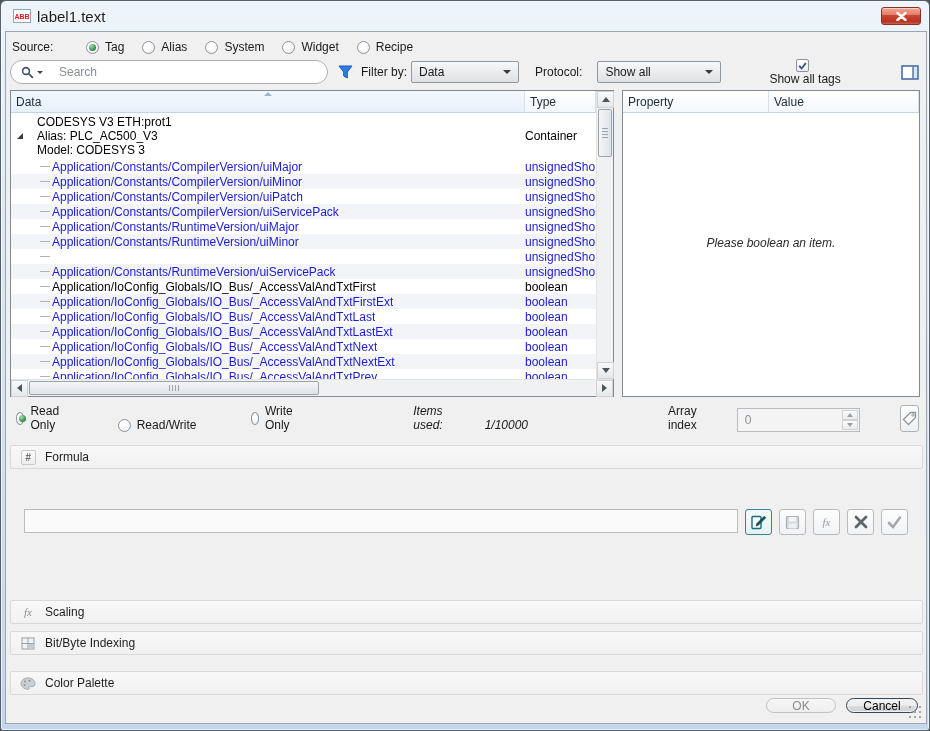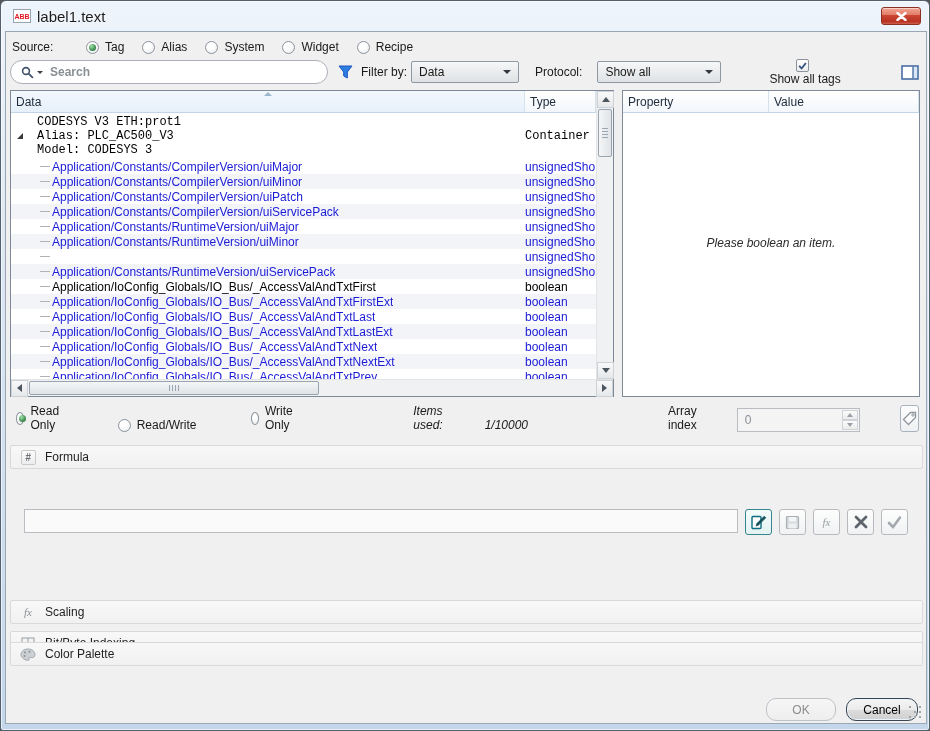--- a/index.html
+++ b/index.html
@@ -36,21 +36,21 @@
   .radio{ width:13px; height:13px; border-radius:50%; border:1px solid #8b939c;
     background:radial-gradient(circle at 35% 30%, #fff 30%, #e7eaec); margin-right:6px; position:relative; }
   .radio.selected::after{ content:""; position:absolute; left:2px; top:2px; width:7px; height:7px; border-radius:50%;
     background:radial-gradient(circle at 35% 30%, #9fe0a8, #2e7d42 75%); }
 
   
   .toolbar-row{ position:absolute; left:4px; top:27px; right:7px; height:26px; display:flex; align-items:center; }
   .search-box{ width:318px; height:24px; border:1px solid #aab0b6; border-radius:12px; background:#fff;
     display:flex; align-items:center; padding:0 10px; }
   .search-box .caret{ width:0;height:0;border:3px solid transparent;border-top-color:#39414a;margin:3px 0 0 3px; }
-  .search-box input{ border:none; outline:none; flex:1; font-size:12px; margin-left:7px; font-family:inherit; background:transparent;font-weight:bold; }
+  .search-box input{ border:none; outline:none; flex:1; font-size:12px; margin-left:16px; font-family:inherit; background:transparent; }
   .search-box input::placeholder{ color:#8a8f94; }
   .funnel{ margin-left:10px; margin-right:5px; }
   .combo{ height:22px; border:1px solid #8e99a4; border-radius:2px;
     background:linear-gradient(#f6f7f8,#ebedee 45%,#dfe2e5); display:flex; align-items:center; padding:0 7px; }
   .combo .arrow{ width:0;height:0;border:4px solid transparent;border-top-color:#343a40;margin:4px 0 0 auto; }
   .combo-filter{ width:108px; margin-left:4px; }
   .combo-protocol{ width:124px; margin-left:15px; }
   .lbl-filter{ margin-left:3px; }
   .lbl-protocol{ margin-left:16px; }
   .checkbox-group{ display:flex; align-items:center; margin-left:48px;flex-direction:column; }
@@ -68,21 +68,21 @@
   .col-h{ position:relative; display:flex; align-items:center; padding:0 5px;
     background:linear-gradient(#fff,#f3f7fb); border-bottom:1px solid #c2d4e6; border-right:1px solid #d5e2ee; }
   .col-data{ width:514px; background:linear-gradient(#f3f8fd,#e6f0fa); }
   .col-type{ flex:1; }
   .col-prop{ width:146px; }
   .col-val{ flex:1; }
   .sort-arrow{ position:absolute; left:50%; top:1px; margin-left:-4px; width:0; height:0;
     border:4px solid transparent; border-top:none; border-bottom:4px solid #9db7cf; }
 
   .tree-body{ position:absolute; left:0; top:22px; right:17px; bottom:17px; overflow:hidden; }
-  .tree-root{ position:relative; padding:2px 0 2px 26px; line-height:14px; font-size:12px; color:#000;font-family:Liberation Mono, monospace; }
+  .tree-root{ position:relative; padding:2px 0 2px 26px; line-height:14px; font-size:12px; color:#000; }
   .tree-root .expander{ position:absolute; left:5px; top:19px; }
   .root-type{ position:absolute; left:514px; top:16px; width:70px; }
   .tree-row{ position:relative; height:15px; display:flex; align-items:center; font-size:12px; padding-left:41px; white-space:nowrap; }
   .tree-row:nth-child(even){ background:#f3f4f8; }
   .tree-row .connector{ position:absolute; left:29px; top:7px; width:10px; height:1px; background:#b2b2b2; }
   .tree-row .path{ color:#1b1bd6; overflow:hidden; }
   .tree-row .rtype{ position:absolute; left:514px; width:70px; overflow:hidden; color:#1b1bd6; }
   .tree-row.plain .path, .tree-row.plain .rtype{ color:#000; }
 
   
@@ -124,35 +124,35 @@
   .tag-btn{ width:27px; height:27px; margin-left:8px; border:1px solid #a9b3bd; border-radius:3px;
     background:linear-gradient(#fdfdfd,#eef0f2); display:flex; align-items:center; justify-content:center; }
 
   
   .section-bar{ position:absolute; left:4px; width:913px; height:24px; border:1px solid #d9d9d9; border-radius:2px;
     background:linear-gradient(#f8f8f8,#f1f1f1); display:flex; align-items:center; padding:0 8px; color:#1e1e1e; }
   .section-bar .sec-icon{ width:18px; margin-right:8px; display:flex; align-items:center; justify-content:center; }
   .bar-formula{ top:413px; }
   .bar-scaling{ top:568px; }
   .bar-bitbyte{ top:599px; }
-  .bar-palette{ top:610px; }
+  .bar-palette{ top:639px; }
   .hash-icon{ width:15px; height:15px; border:1px solid #c9c9c9; border-radius:2px; background:linear-gradient(#fcfcfc,#ededed);
     font-style:italic; font-weight:bold; font-size:10px; color:#6b7075; display:flex; align-items:center; justify-content:center; }
   .fx-glyph{ font-style:italic; font-size:11px; color:#8a9095; font-family:"Liberation Serif", serif; }
 
   
   .formula-row{ position:absolute; left:18px; top:477px; right:7px; height:26px; display:flex; align-items:flex-start; }
   .formula-input{ width:714px; height:24px; border:1px solid #b9bdc2; background:#fafafa; outline:none; font-family:inherit; font-size:12px; padding:0 6px; }
   .tool-btn{ width:27px; height:26px; margin-left:7px; border:1px solid #b7bbbf; border-radius:3px;
     background:linear-gradient(#fdfdfd,#f0f2f3); display:flex; align-items:center; justify-content:center; }
   .tool-btn.active{ border-color:#35848f; background:linear-gradient(#f4fbfb,#e4f2f2); }
   .fx-btn-glyph{ font-style:italic; font-size:11px; color:#9aa0a5; font-family:"Liberation Serif", serif; }
 
   
-  .footer-btn{ position:absolute; top:666px; height:23px; border-radius:10px; font-size:12px;
+  .footer-btn{ position:absolute; top:666px; height:15px; border-radius:10px; font-size:12px;
     display:flex; align-items:center; justify-content:center; }
   .ok-btn{ left:760px; width:70px; border:1px solid #bdc2c7; background:linear-gradient(#f6f6f6,#eeeeee); color:#8b8b8b; }
   .cancel-btn{ left:840px; width:72px; border:1px solid #3c4650; background:linear-gradient(#f5f5f5,#ebebeb 50%,#dcdcdc 50%,#d0d0d0); color:#000;
     box-shadow:inset 0 0 0 1px #e8f3fb; }
   .resize-grip{ position:absolute; right:3px; bottom:3px; width:14px; height:14px; }
   .resize-grip i{ position:absolute; width:2px; height:2px; background:#9fa5ab;
     box-shadow:10px 0 0 #9fa5ab, 5px 5px 0 #9fa5ab, 10px 5px 0 #9fa5ab, 0 10px 0 #9fa5ab, 5px 10px 0 #9fa5ab, 10px 10px 0 #9fa5ab; }
 </style>
 </head>
 <body>

